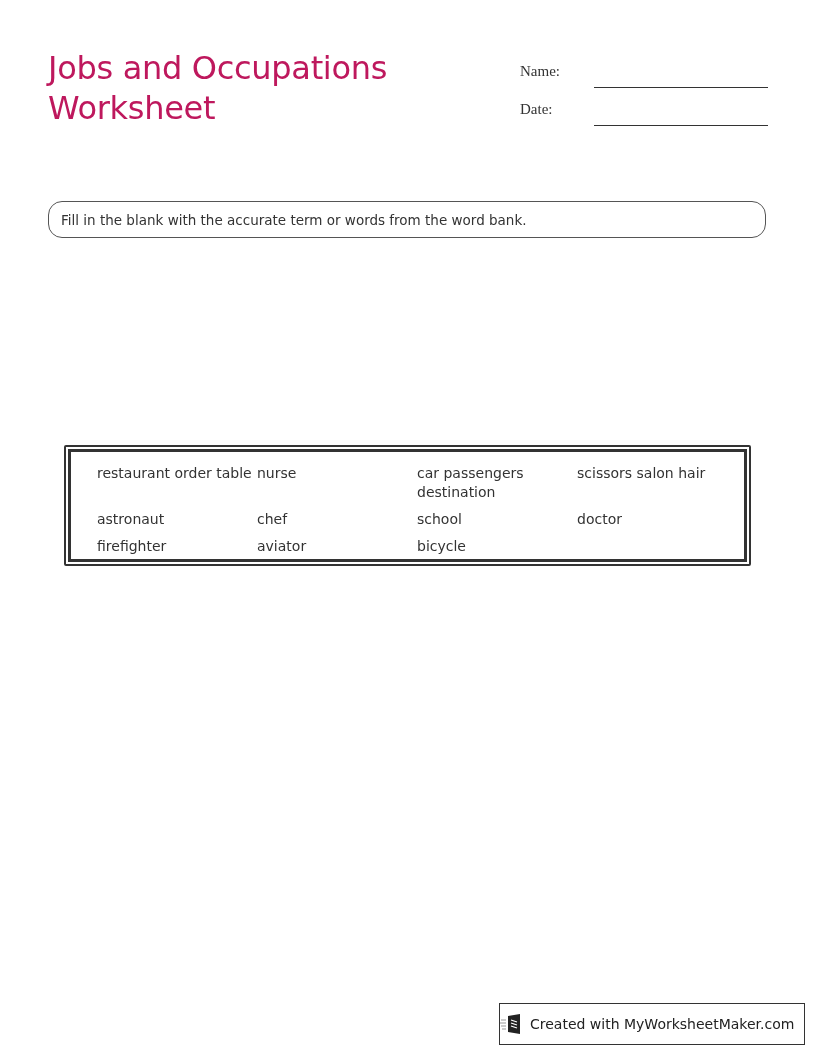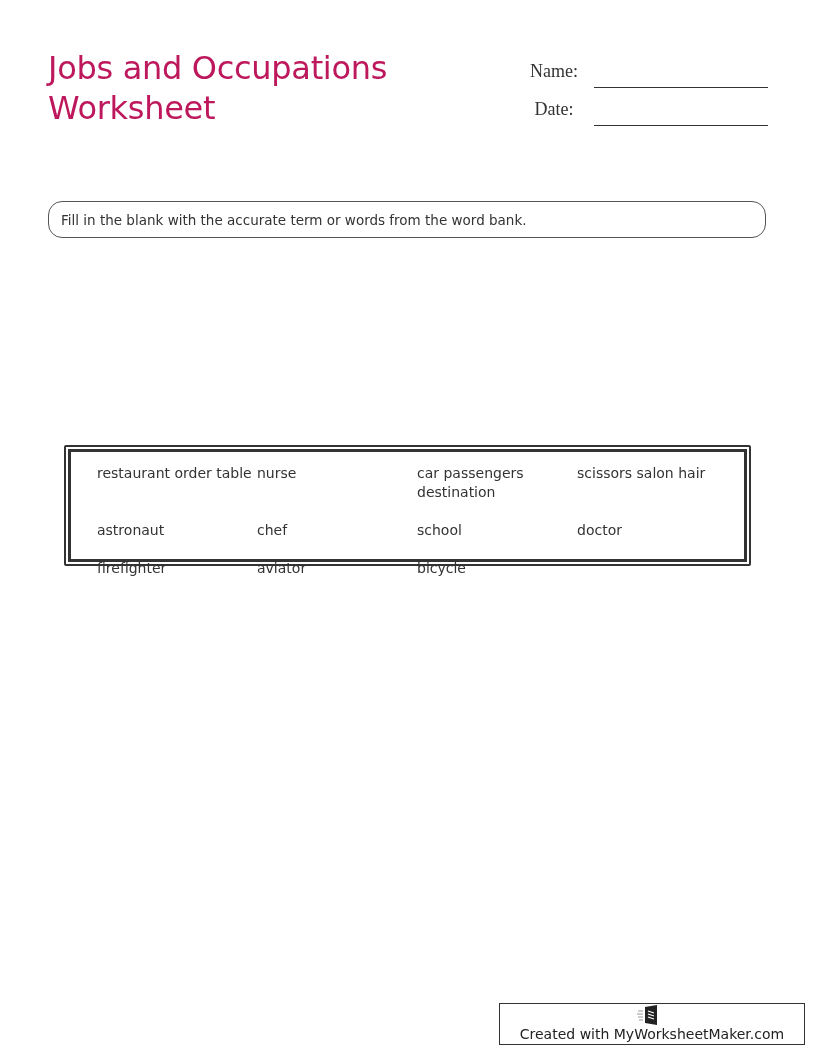--- a/index.html
+++ b/index.html
@@ -3,31 +3,31 @@
   <meta charset="utf-8">
   <style>
     html, body { margin: 0; padding: 0; background: #ffffff; }
     body { width: 816px; height: 1056px; position: relative; overflow: hidden; font-family: "DejaVu Sans", sans-serif; color: #222; }
 
     .title { position: absolute; left: 48px; top: 48px; font-family: "DejaVu Sans", sans-serif; font-size: 32px; line-height: 40px; color: #be185d; font-weight: normal; letter-spacing: -0.3px; margin: 0; }
     .title span { display: block; }
 
     .fields { position: absolute; left: 520px; top: 50px; width: 250px; }
     .field { display: flex; align-items: flex-end; height: 38px; }
-    .field-label { font-family: "Liberation Serif", serif; font-size: 18px; color: #333; width: 68px; text-align: center; margin-right: 6px; line-height: 22px; padding-bottom: 6px; }
+    .field-label { font-family: "Liberation Serif", serif; font-size: 15px; color: #333; width: 68px; text-align: left; margin-right: 6px; line-height: 22px; padding-bottom: 6px; }
     .field-line { width: 174px; border-bottom: 1px solid #333; height: 26px; margin-bottom: 0; }
 
     .instructions { position: absolute; left: 48px; top: 201px; width: 718px; height: 37px; box-sizing: border-box; border: 1px solid #555; border-radius: 14px; padding: 0 12px; display: flex; align-items: center; font-size: 13.5px; color: #333; }
 
     .wordbank-outer { position: absolute; left: 64px; top: 445px; width: 687px; height: 121px; box-sizing: border-box; border: 2px solid #333; border-radius: 2px; padding: 2px; }
     .wordbank-inner { width: 100%; height: 100%; box-sizing: border-box; border: 3px solid #333; padding: 12px 0 0 26px; }
-    .wb-grid { display: grid; grid-template-columns: 160px 160px 160px 160px; row-gap: 19px; }
+    .wb-grid { display: grid; grid-template-columns: 160px 160px 160px 160px; row-gap: 8px; }
     .wb-item { font-size: 14px; line-height: 19px; color: #333; }
 
-    .footer { position: absolute; left: 499px; top: 1003px; width: 306px; height: 42px; box-sizing: border-box; border: 1px solid #333; display: flex; align-items: center; padding-left: 0; flex-direction: column; }
+    .footer { position: absolute; left: 499px; top: 1003px; width: 306px; height: 42px; box-sizing: border-box; border: 1px solid #333; display: flex; align-items: center; padding-left: 0; }
     .footer-logo { width: 24px; height: 22px; margin-right: 6px; }
     .footer-text { font-size: 14px; color: #222; }
   </style>
 </head>
 <body>
 
 <h1 class="title">
   <span>Jobs and Occupations</span>
   <span>Worksheet</span>
 </h1>

